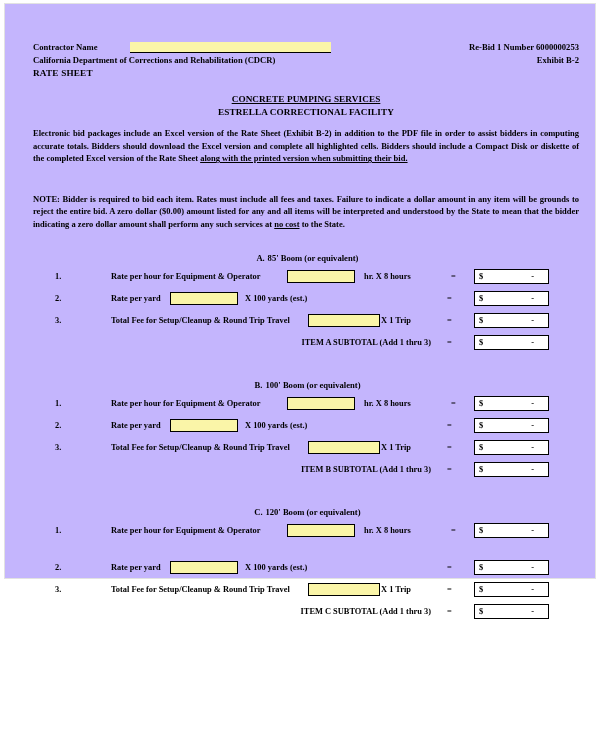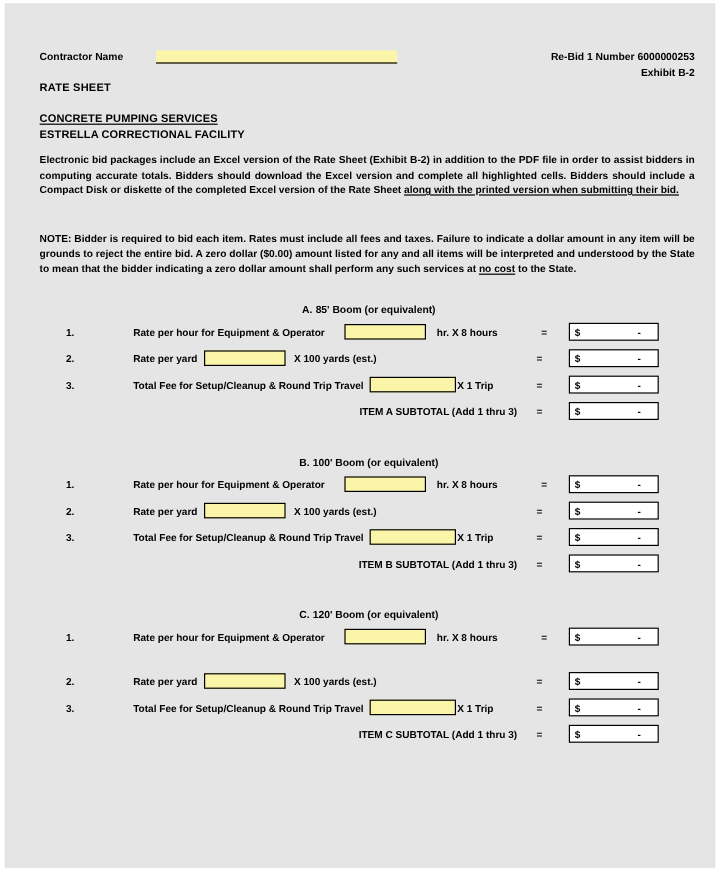--- a/index.html
+++ b/index.html
@@ -12,24 +12,25 @@
     height: 730px;
     font-family: "Liberation Sans", sans-serif;
     color: #000000;
     overflow: hidden;
   }
   .page {
     position: absolute;
     left: 4px;
     top: 3px;
     width: 592px;
-    height: 720px;
-    background: #e5e5e5;
+    height: 576px;
+    background: #c4b5fd;
     border: 1px solid #e2e2e2;
     box-sizing: border-box;
+    font-family: Liberation Serif, serif;
   }
   .inner {
     position: absolute;
     left: 28px;
     top: 37px;
     width: 546px;
   }
 
   
   .hdr-row {
@@ -54,21 +55,21 @@
   .ratesheet {
     font-size: 9.2px;
     font-weight: bold;
     line-height: 13px;
     letter-spacing: .2px;
   }
 
   
   .title-block {
     margin-top: 13px;
-    text-align: left;
+    text-align: center;
     font-size: 9.2px;
     font-weight: bold;
     line-height: 12.5px;
     letter-spacing: .1px;
   }
   .title-1 { text-decoration: underline; }
 
   
   .para {
     font-size: 8.5px;
@@ -192,20 +193,21 @@
 <div class="page">
   <div class="inner">
 
     <div class="hdr-row">
       <span class="hdr-left">Contractor Name</span>
       <span class="contractor-field"></span>
       <span class="hdr-right"><span>Re-Bid 1 Number</span> <span>6000000253</span></span>
     </div>
 
     <div class="hdr-row">
+      <span class="hdr-left">California Department of Corrections and Rehabilitation (CDCR)</span>
       <span class="hdr-right">Exhibit B-2</span>
     </div>
 
     <div class="ratesheet">RATE SHEET</div>
 
     <div class="title-block">
       <div class="title-1">CONCRETE PUMPING SERVICES</div>
       <div class="title-2">ESTRELLA CORRECTIONAL FACILITY</div>
     </div>
 

